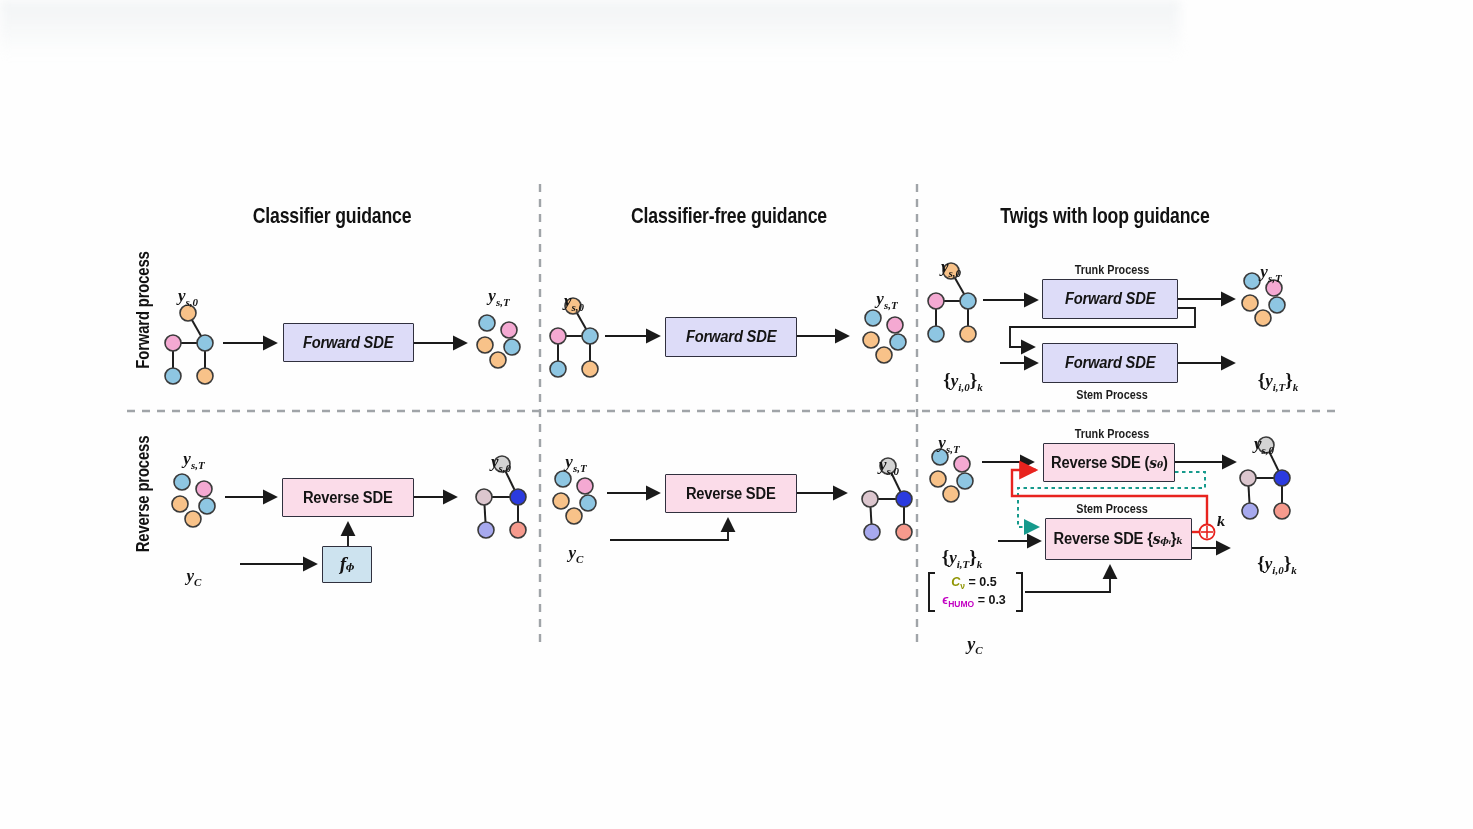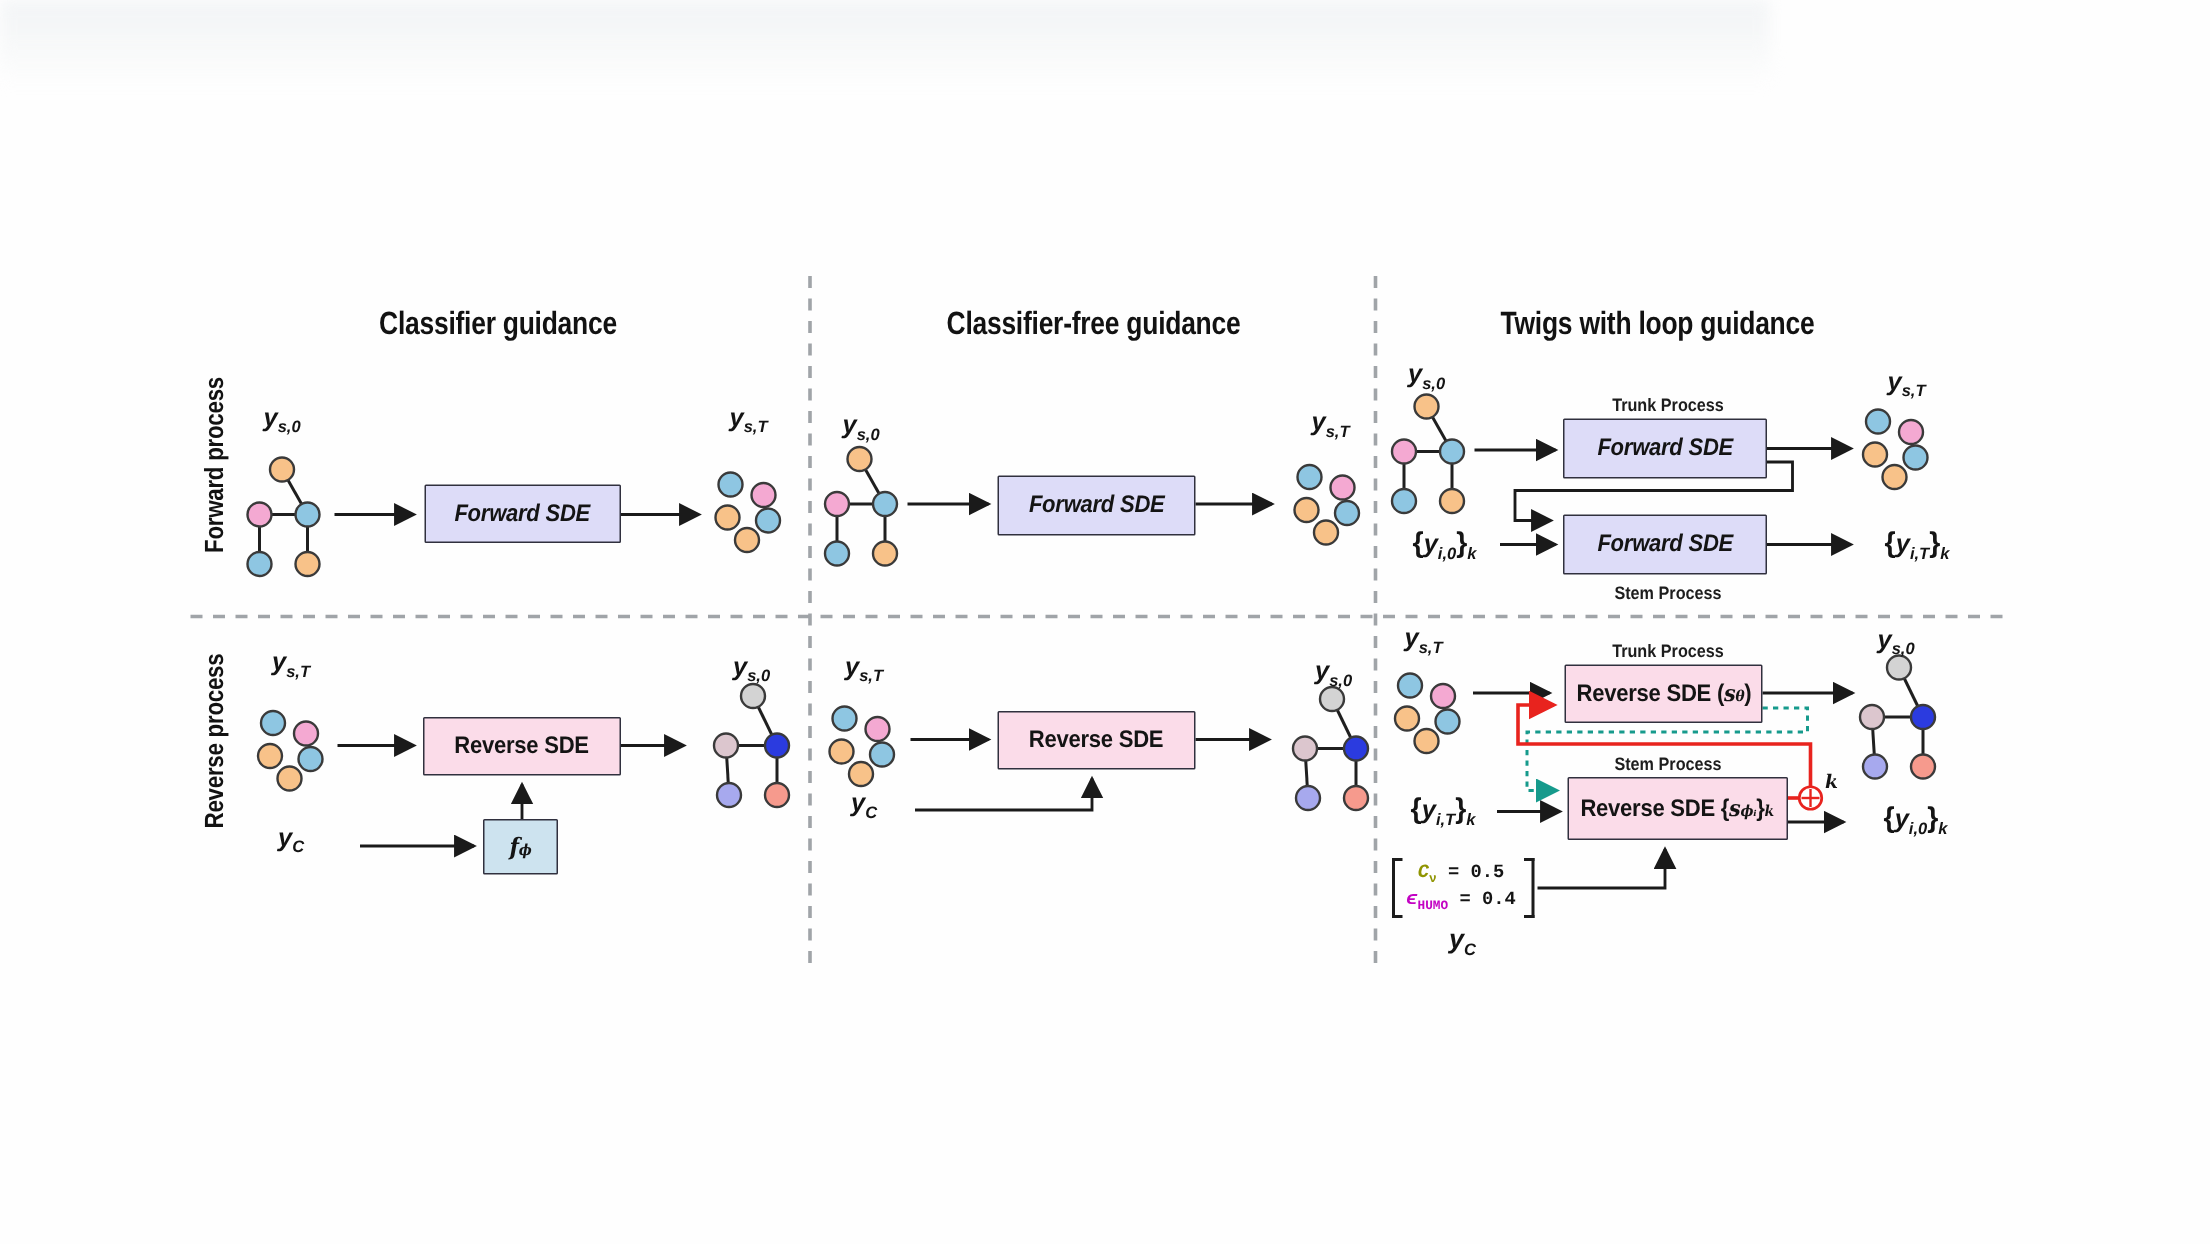--- a/index.html
+++ b/index.html
@@ -24,32 +24,32 @@
   .box.pnk{background:var(--box-pink,#fbdce9);text-align:center;}
   .box.blu{background:var(--box-lightblue,#cde3ef);}
   .box .bl{transform:scaleX(.92);font-size:16px;font-weight:600;letter-spacing:-.2px;
            white-space:nowrap;color:#141414;display:inline-flex;align-items:baseline;}
   .mi{font-family:"DejaVu Serif",serif;font-style:italic;font-weight:700;}
   .box .mi{font-size:15px;}
   .box sub{font-family:"DejaVu Serif",serif;font-style:italic;font-weight:700;font-size:10px;}
   .br{font-style:normal;font-weight:700;}
 
   
-  .lbl{position:absolute;transform:translate(-50%,-50%);font-family:Liberation Sans, sans-serif;
-       font-style:italic;font-weight:700;font-size:17px;white-space:nowrap;color:#141414;}
+  .lbl{position:absolute;transform:translate(-50%,-50%);font-family:Liberation Serif, serif;
+       font-style:italic;font-weight:700;font-size:17px;white-space:nowrap;color:#141414;margin-top:17px;}
   .lbl sub{font-size:11px;}
   .lbl .br{font-size:19px;}
   .sup-k{position:absolute;transform:translate(-50%,-50%);font-family:"DejaVu Serif",serif;
          font-style:italic;font-weight:700;font-size:12.5px;color:#141414;}
 
   
   .brk{position:absolute;width:7px;height:40px;box-sizing:border-box;}
   .brk.l{border-left:2.2px solid #1c1c1c;border-top:2.2px solid #1c1c1c;border-bottom:2.2px solid #1c1c1c;}
   .brk.r{border-right:2.2px solid #1c1c1c;border-top:2.2px solid #1c1c1c;border-bottom:2.2px solid #1c1c1c;}
-  .cline{position:absolute;transform:translate(-50%,-50%);font-family:Liberation Mono, monospace;
+  .cline{position:absolute;transform:translate(-50%,-50%);font-family:Liberation Sans, sans-serif;
          font-size:12.5px;font-weight:700;white-space:nowrap;color:#141414;}
   .cline i{font-style:italic;}
   .cline sub{font-size:8.5px;font-weight:700;}
   .c-olive,.c-olive sub{color:var(--cond-olive,#8f9400);}
   .c-mag,.c-mag sub{color:var(--cond-magenta,#c303c3);}
 </style>
 </head>
 <body>
 
 <div class="canvas">
@@ -228,14 +228,14 @@
   <span class="lbl" style="left:949px;top:427px"><span>y</span><sub>s,T</sub></span>
   <span class="lbl" style="left:1264px;top:428px"><span>y</span><sub>s,0</sub></span>
   <span class="lbl" style="left:962px;top:541px"><span class="br">{</span><span>y</span><sub>i,T</sub><span class="br">}</span><sub>k</sub></span>
   <span class="lbl" style="left:1277px;top:547px"><span class="br">{</span><span>y</span><sub>i,0</sub><span class="br">}</span><sub>k</sub></span>
   <span class="lbl" style="left:975px;top:628px;font-size:18px"><span>y</span><sub>C</sub></span>
   <span class="sup-k" style="left:1221px;top:521px">k</span>
 
   <div class="brk l" style="left:928px;top:572px"></div>
   <div class="brk r" style="left:1016px;top:572px"></div>
   <div class="cline" style="left:974px;top:583px"><span class="c-olive"><i>C</i><sub>ν</sub></span>&nbsp;<span>= 0.5</span></div>
-  <div class="cline" style="left:974px;top:601px"><span class="c-mag"><i>ϵ</i><sub>HUMO</sub></span>&nbsp;<span>= 0.4</span></div>
+  <div class="cline" style="left:974px;top:601px"><span class="c-mag"><i>ϵ</i><sub>HUMO</sub></span>&nbsp;<span>= 0.3</span></div>
 </div>
 
 </body></html>

